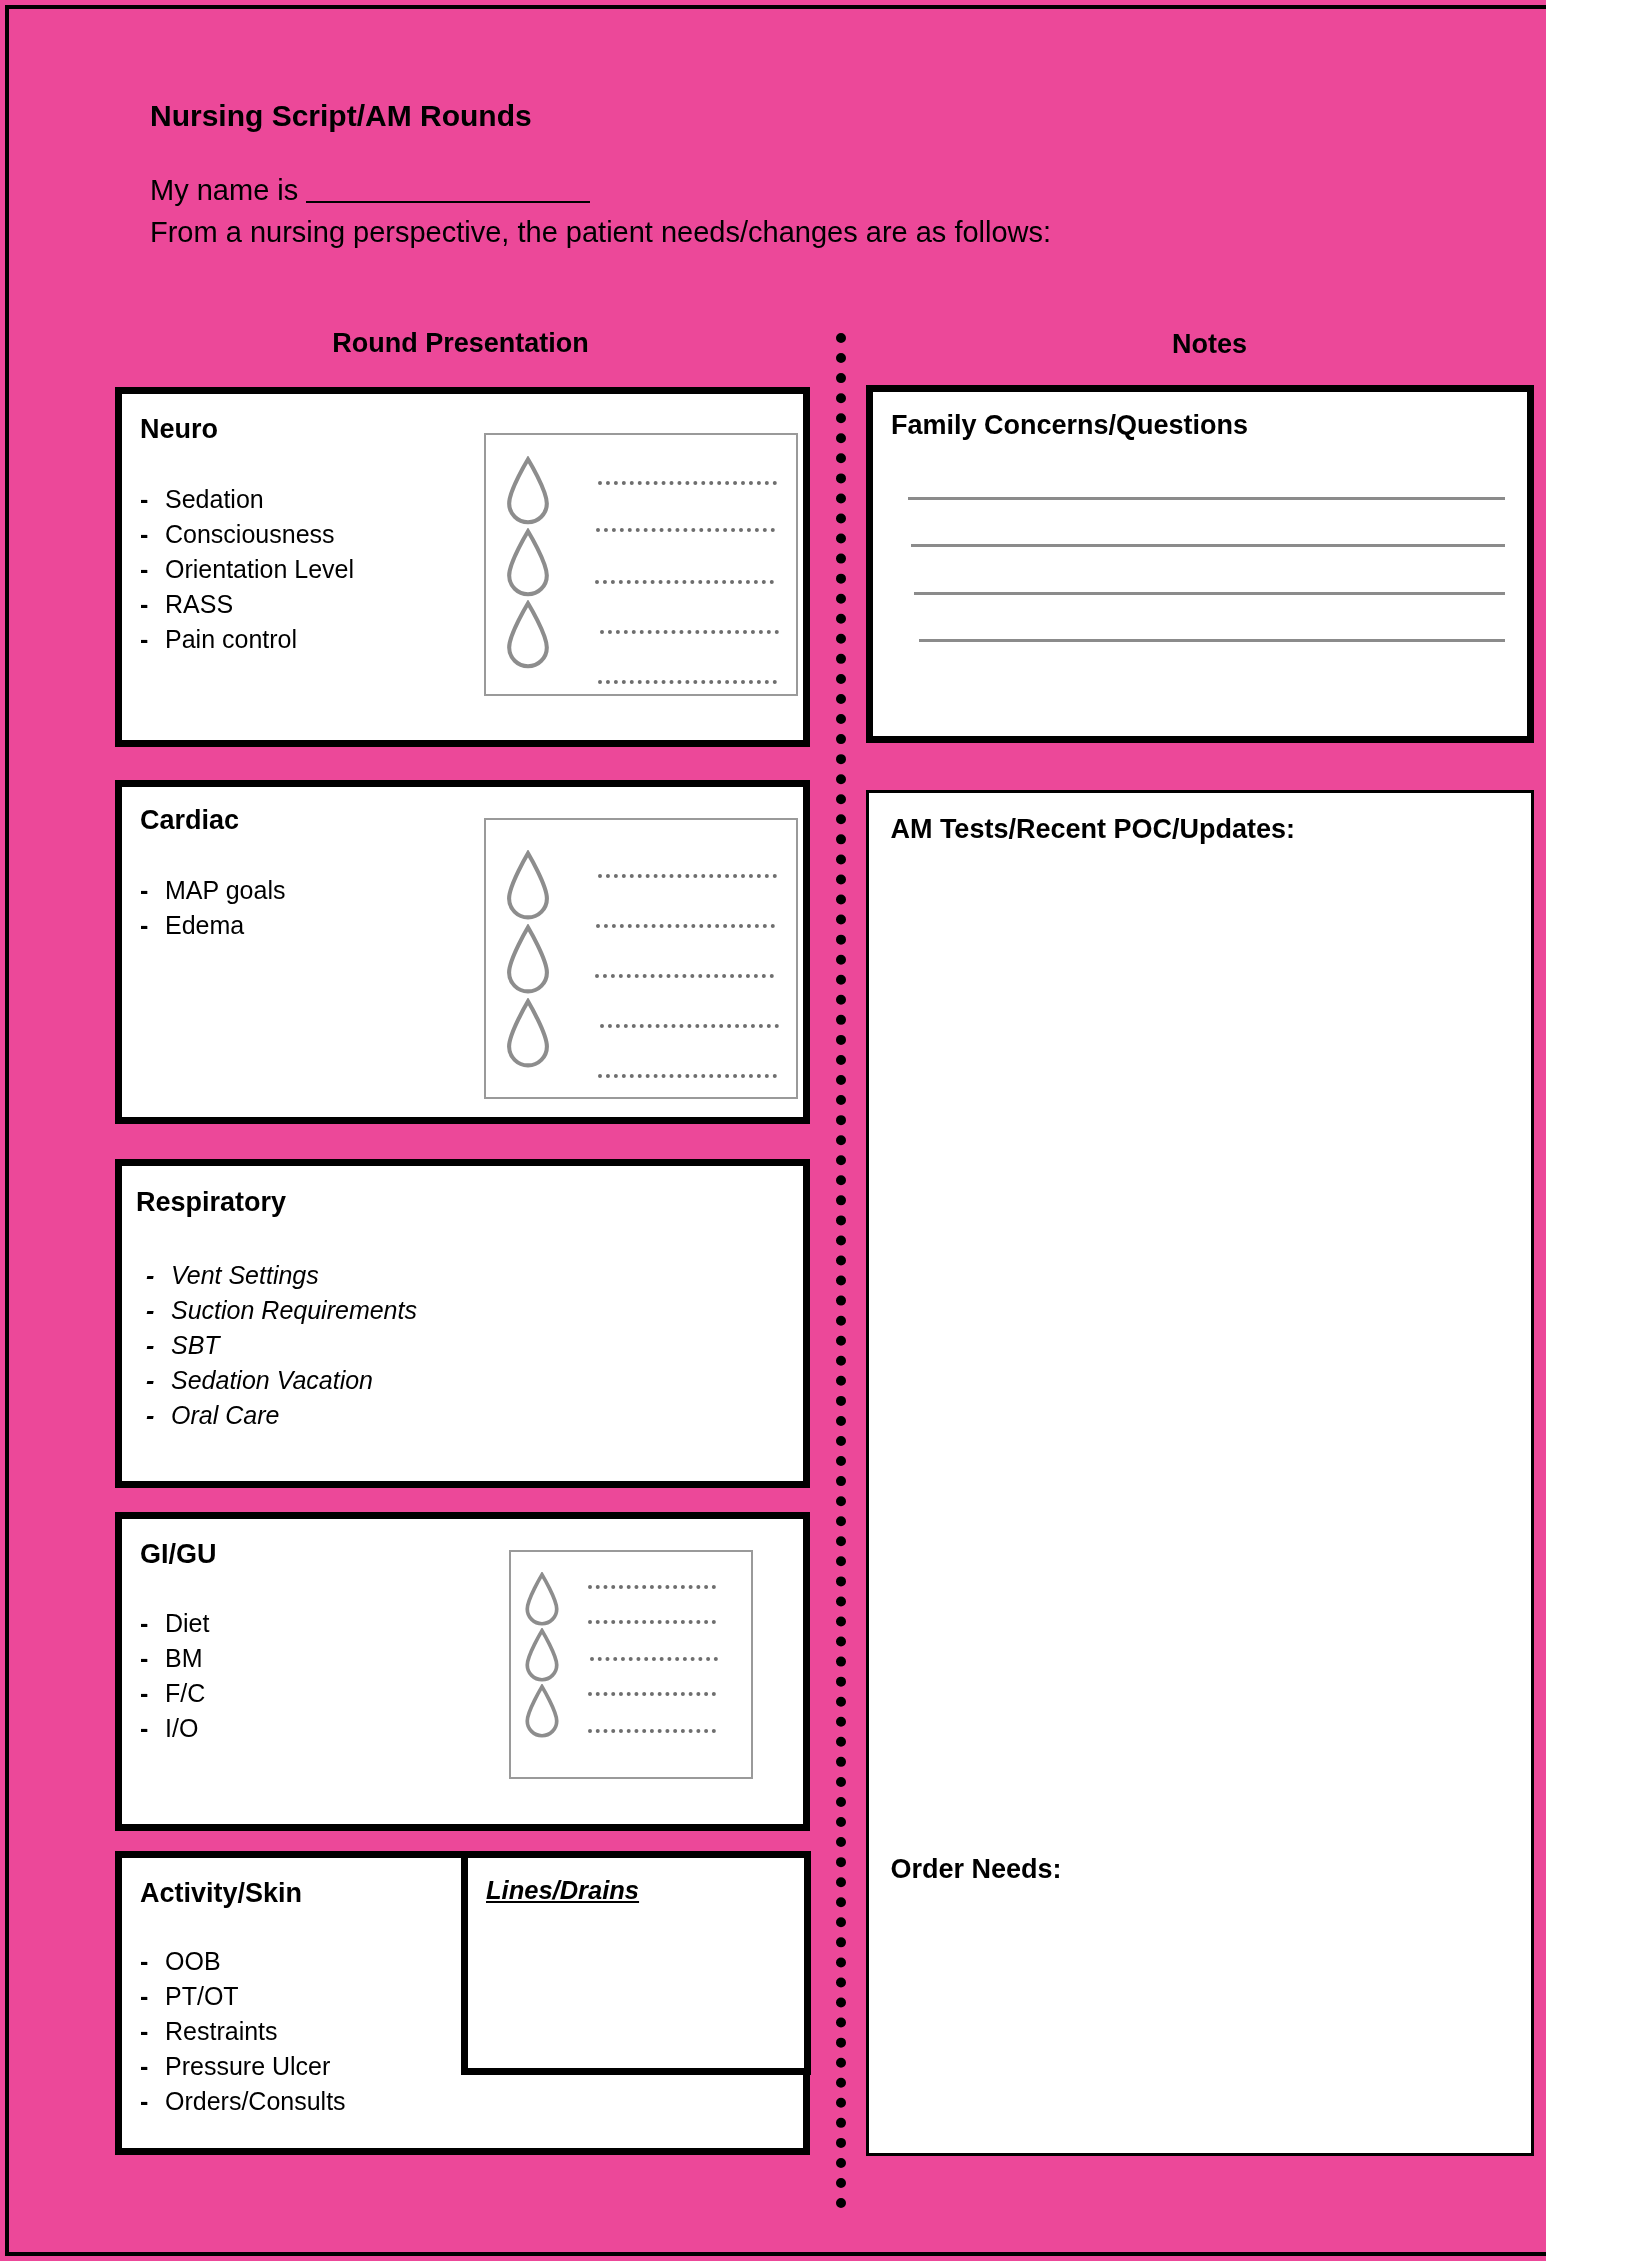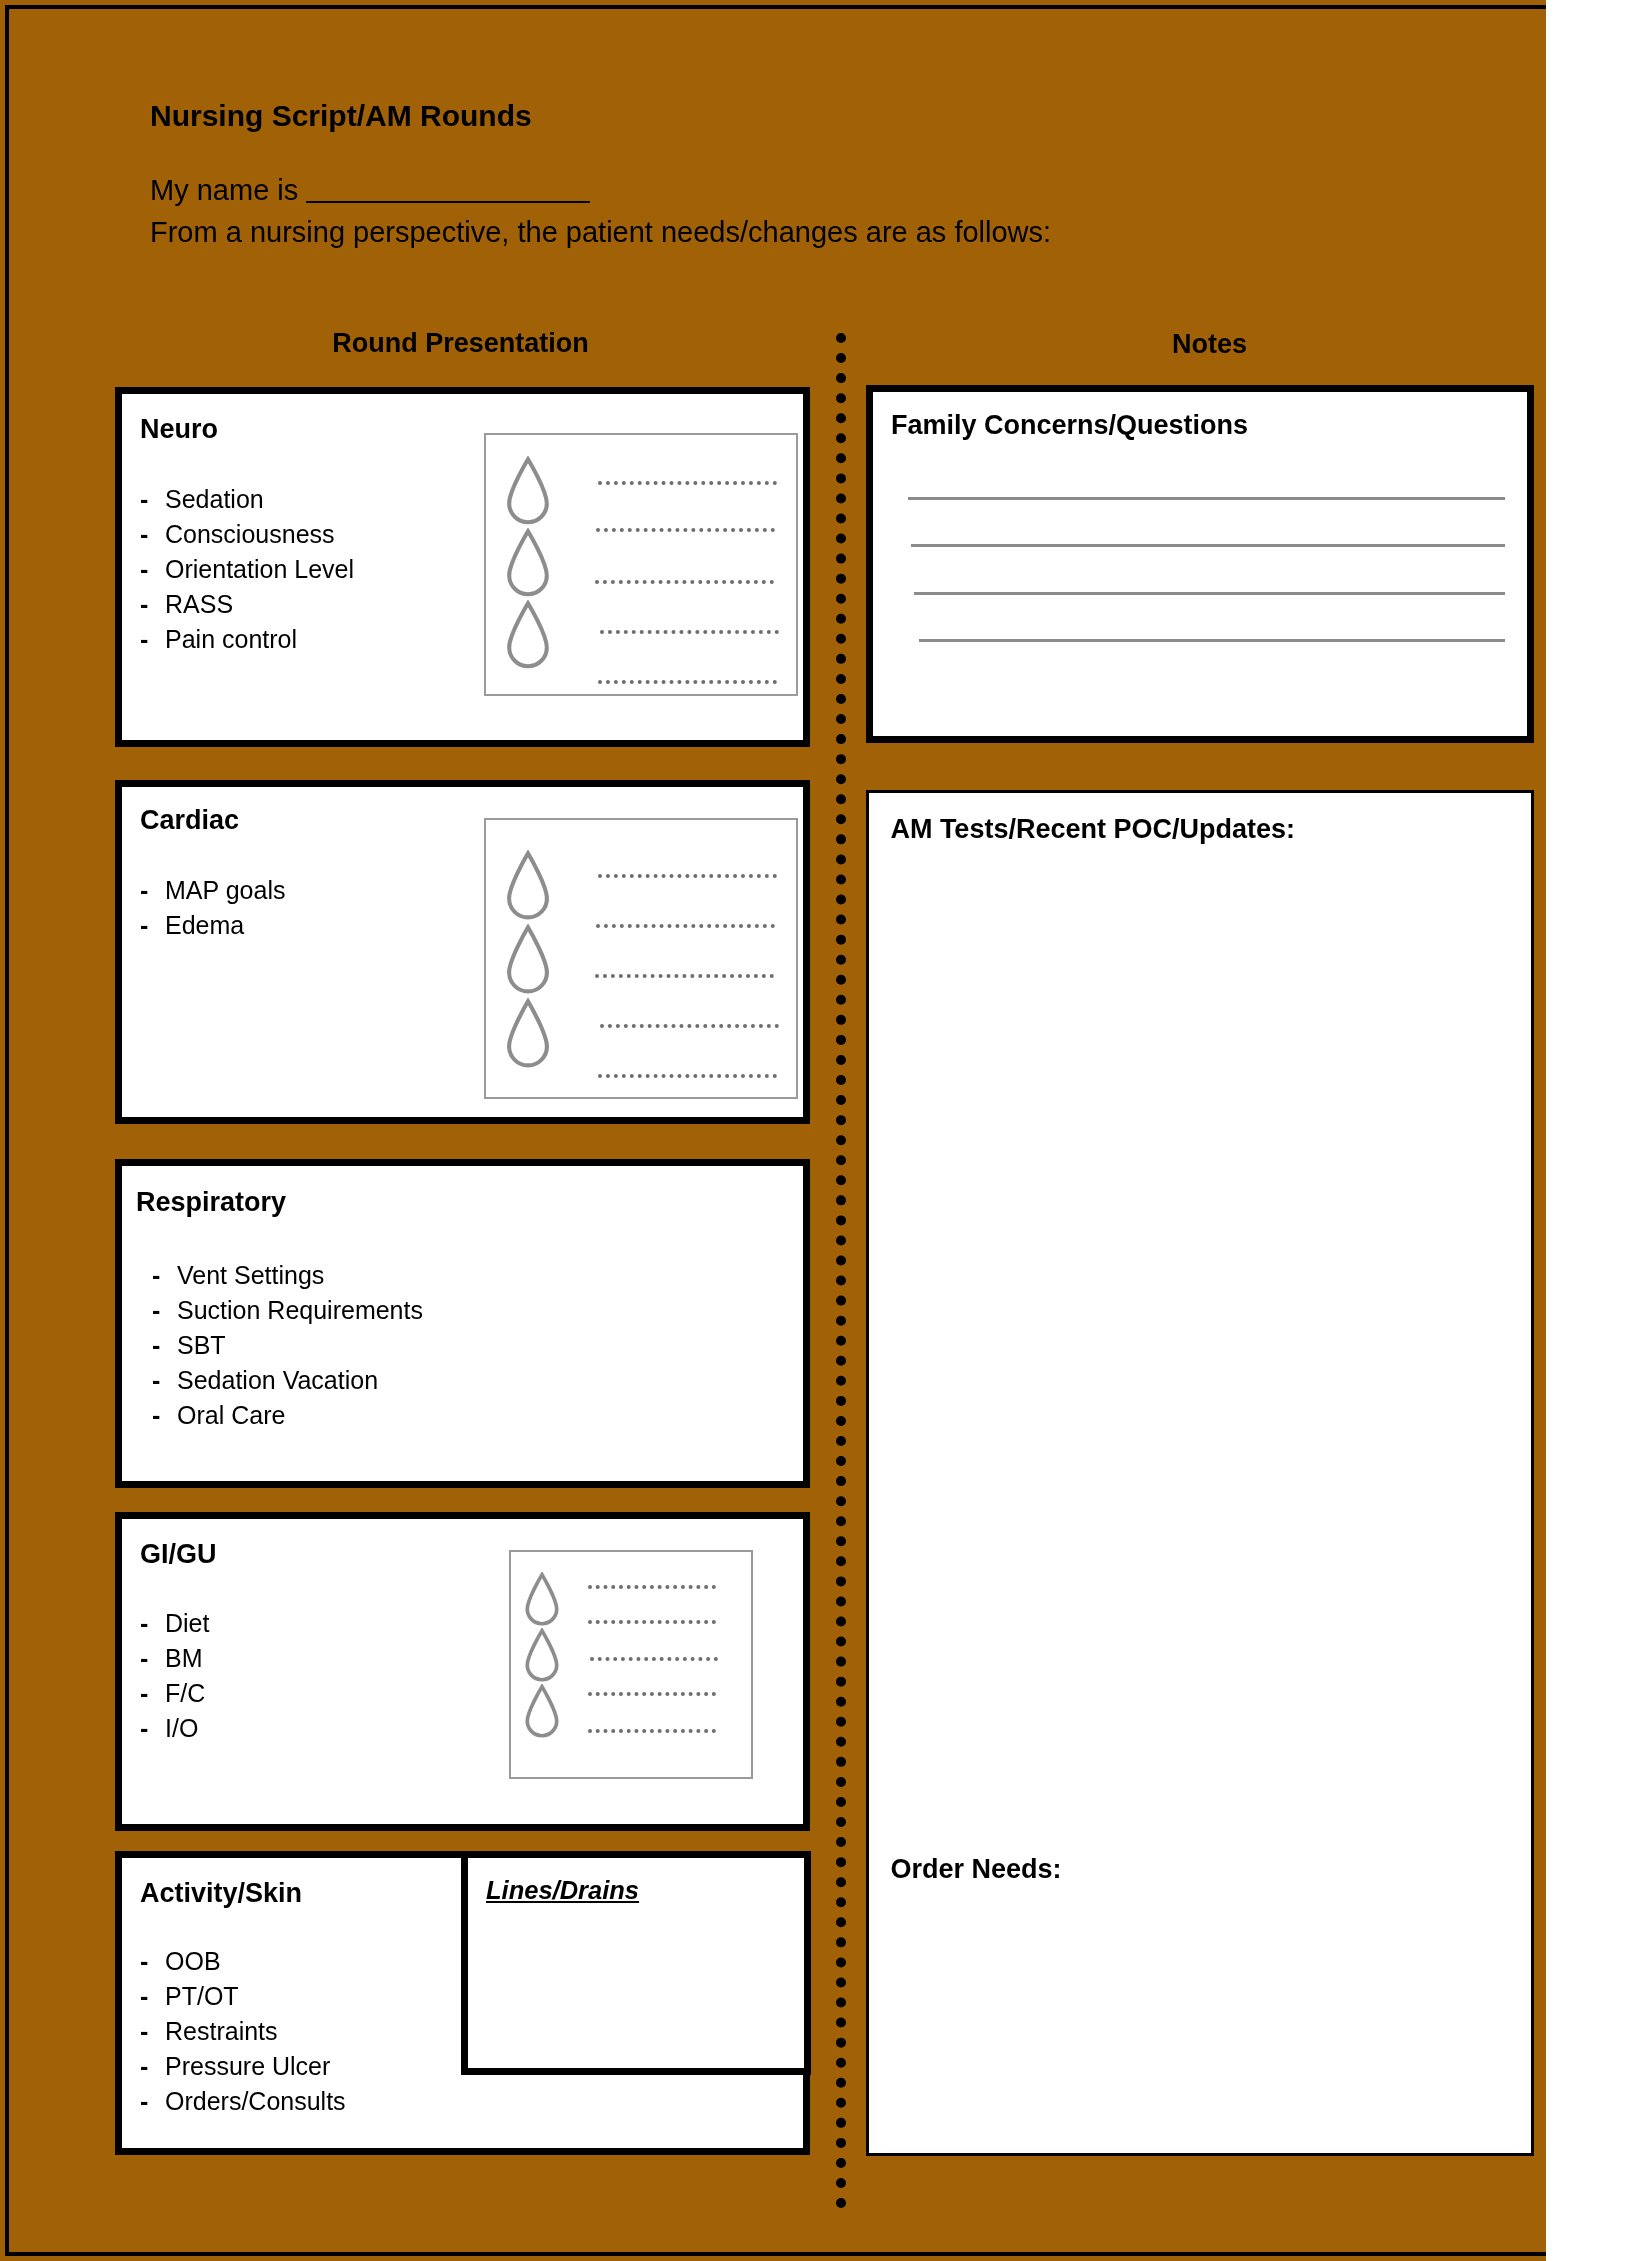--- a/index.html
+++ b/index.html
@@ -8,21 +8,21 @@
     background: #ffffff;
   }
   body {
     font-family: "Liberation Sans", sans-serif;
     color: #000000;
   }
   #page {
     position: relative;
     width: 1546px;
     height: 2261px;
-    background: #a16207;
+    background: #ec4899;
     box-sizing: border-box;
     overflow: hidden;
   }
   
   #page-frame {
     position: absolute;
     left: 5px;
     top: 5px;
     width: 1636px;
     height: 2251px;
@@ -237,21 +237,21 @@
         <div class="dot-row" style="margin-bottom:46px; margin-left:1.6px;"></div>
         <div class="dot-row"></div>
       </div>
     </div>
   </div>
 
   <div class="box" style="left:115px; top:1159px; width:695px; height:329px;">
 
     <div class="sec-title" style="left:14px; top:21.4px;">Respiratory</div>
 
-    <div class="bullets" style="left:30px; top:92px;">
+    <div class="bullets" style="left:24px; top:92px;font-style:italic;">
       <span class="row"><span class="dash">-</span><span>Vent Settings</span></span>
       <span class="row"><span class="dash">-</span><span>Suction Requirements</span></span>
       <span class="row"><span class="dash">-</span><span>SBT</span></span>
       <span class="row"><span class="dash">-</span><span>Sedation Vacation</span></span>
       <span class="row"><span class="dash">-</span><span>Oral Care</span></span>
     </div>
   </div>
 
   <div class="box" style="left:115px; top:1512px; width:695px; height:319px;">
 

